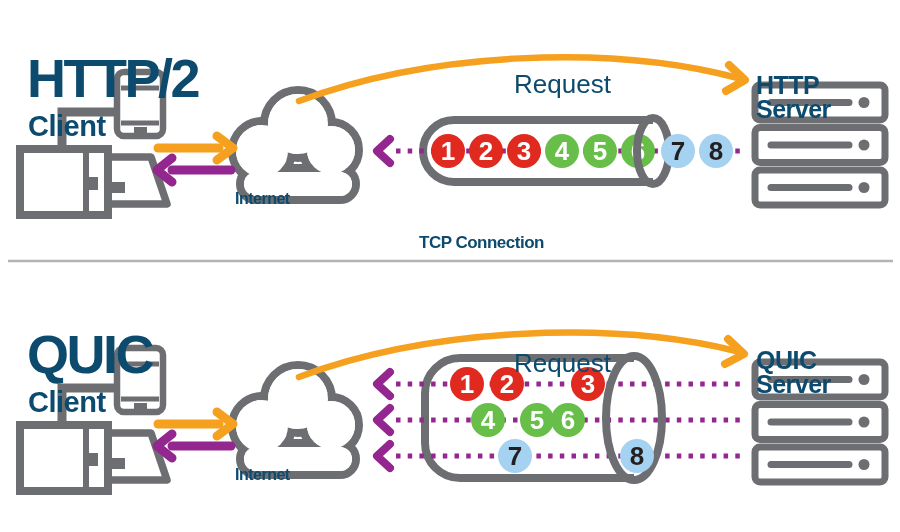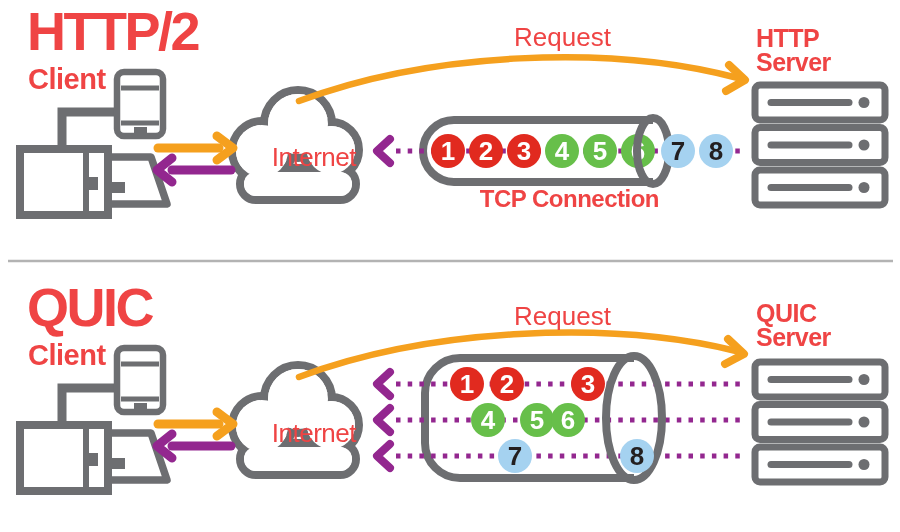--- a/index.html
+++ b/index.html
@@ -1,24 +1,24 @@
 <!DOCTYPE html>
 <html><head>
 <meta charset="utf-8">
 <style>
   html,body{margin:0;padding:0;background:#fff;}
   body{width:900px;height:532px;overflow:hidden;font-family:"Liberation Sans",sans-serif;}
   .stage{position:relative;width:900px;height:532px;background:#fff;}
   .stage > svg{position:absolute;left:0;top:0;}
-  .label{position:absolute;color:#ef4444;white-space:nowrap;}
+  .label{position:absolute;color:#0c4a6e;white-space:nowrap;margin-top:47px;}
   .t-title{font-weight:700;font-size:54px;line-height:1;letter-spacing:-2.5px;}
   .t-client{font-weight:700;font-size:29px;line-height:1;letter-spacing:-0.5px;}
-  .t-internet{font-weight:400;font-size:26px;line-height:1;text-align:right;letter-spacing:-0.5px;}
+  .t-internet{font-weight:700;font-size:16px;line-height:1;text-align:left;letter-spacing:-0.5px;}
   .t-request{font-weight:400;font-size:26px;line-height:1;text-align:center;}
-  .t-conn{font-weight:700;font-size:24px;line-height:1;text-align:right;letter-spacing:-0.5px;}
+  .t-conn{font-weight:700;font-size:17px;line-height:1;text-align:left;letter-spacing:-0.5px;}
   .t-server{font-weight:700;font-size:25px;line-height:24px;letter-spacing:-0.5px;}
   .t-server span{display:block;}
   
   .st-gray{stroke:#6d6e71;}
   .f-white{fill:#fff;}
   .f-none{fill:none;}
   .f-gray{fill:#6d6e71;}
   .st-orange{stroke:#f5a01e;}
   .st-purple{stroke:#93278f;}
   .st-divider{stroke:#b3b3b3;}

